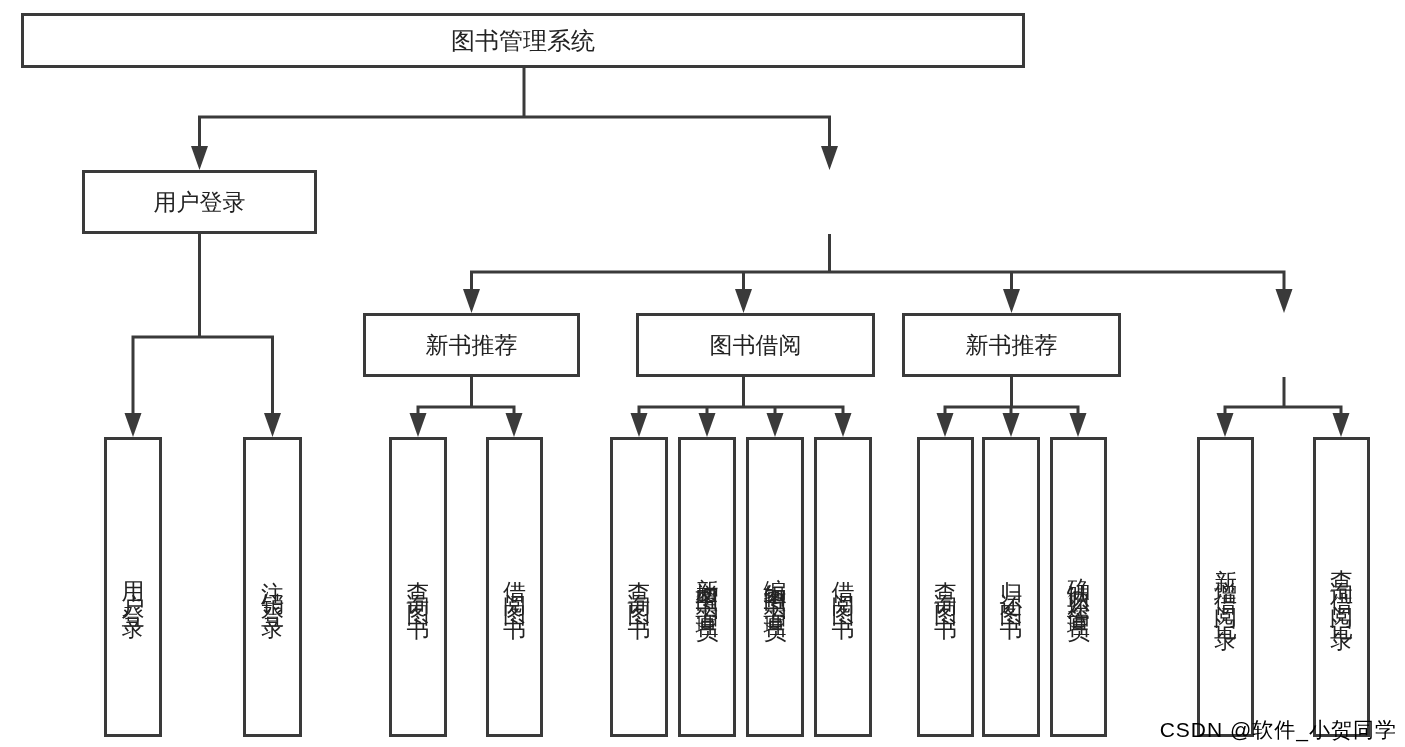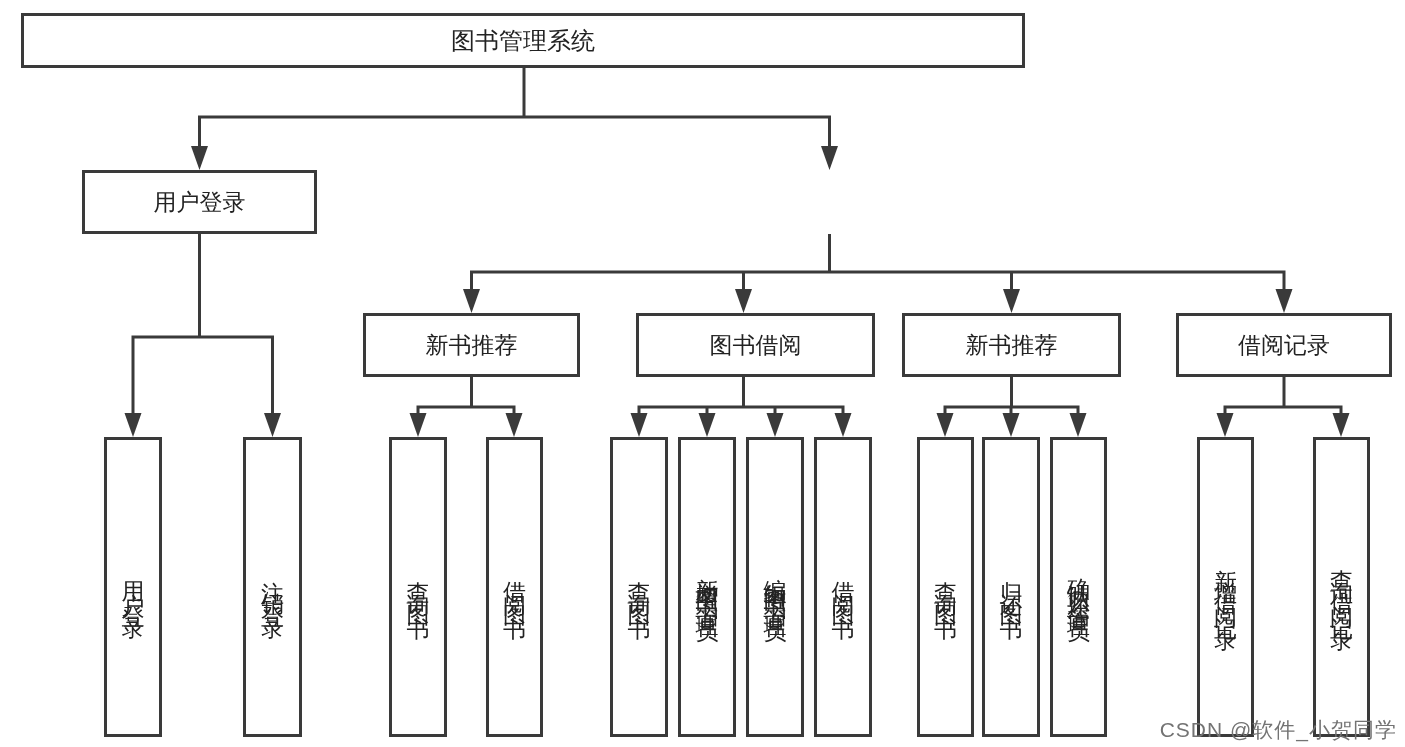--- a/index.html
+++ b/index.html
@@ -37,21 +37,21 @@
     white-space:pre;
   }
   .node.v.long span{
     letter-spacing:6px;
   }
   .watermark{
     position:absolute;
     right:8px;
     bottom:3px;
     font-size:21px;
-    color:#737373;
+    color:#000000;
     letter-spacing:1px;
   }
 </style>
 </head>
 <body>
 
 <div class="canvas">
 
   <svg class="connectors" viewBox="0 0 1405 747" xmlns="http://www.w3.org/2000/svg">
     <g stroke="#3a3a3a" stroke-width="3" fill="none">
@@ -115,23 +115,20 @@
 
   <div class="node" style="left:363px;top:313px;width:217px;height:64px">
     <span>新书推荐</span>
   </div>
   <div class="node" style="left:636px;top:313px;width:239px;height:64px">
     <span>图书借阅</span>
   </div>
   <div class="node" style="left:902px;top:313px;width:219px;height:64px">
     <span>新书推荐</span>
   </div>
-  <div class="node" style="left:1176px;top:313px;width:216px;height:64px">
-    <span>借阅记录</span>
-  </div>
 
   <div class="node v" style="left:104px;top:437px;width:58px;height:300px">
     <span>用户登录</span>
   </div>
   <div class="node v" style="left:243px;top:437px;width:59px;height:300px">
     <span>注销登录</span>
   </div>
 
   <div class="node v" style="left:389px;top:437px;width:58px;height:300px">
     <span>查询图书</span>

